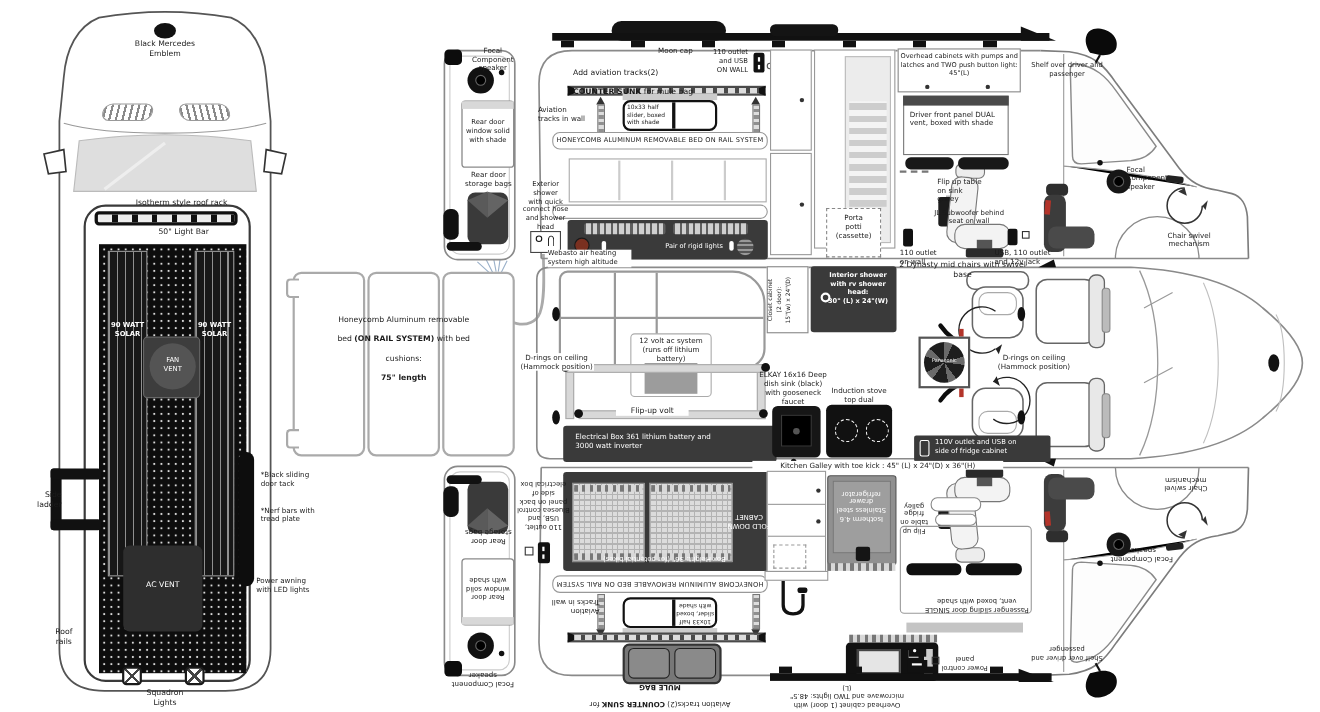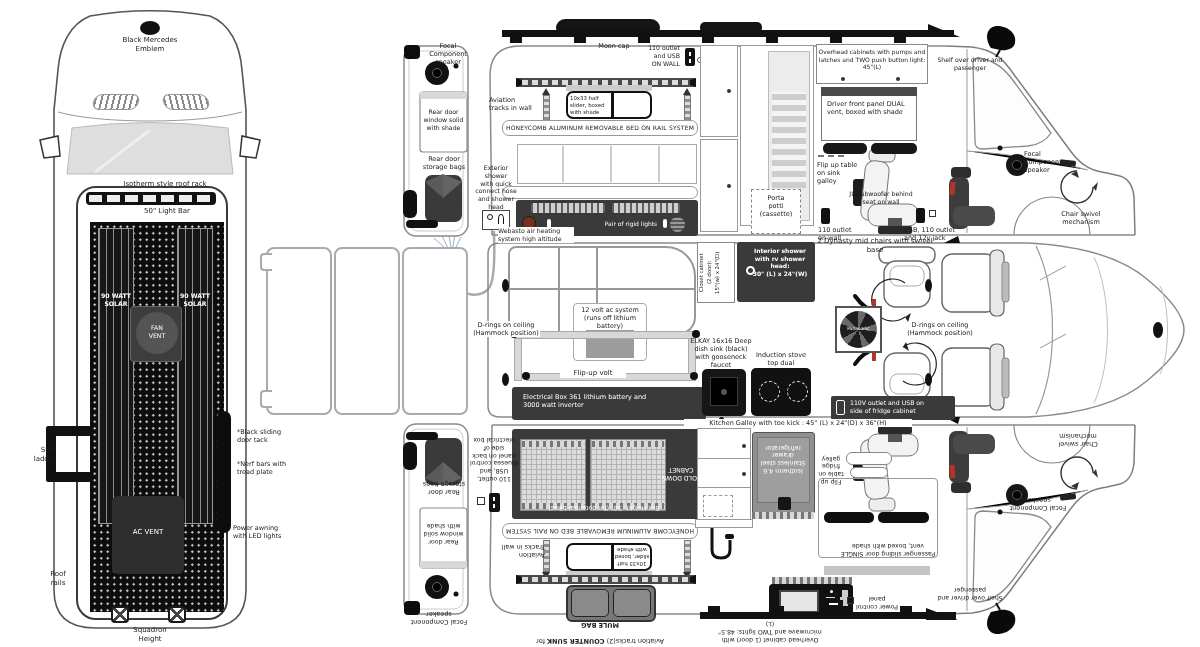--- a/index.html
+++ b/index.html
@@ -155,33 +155,39 @@
 <div class="bx" style="left:46px;top:426px;width:46px;height:10px;background:#111;border-radius:3px"></div>
 <div class="bx" style="left:46px;top:472px;width:46px;height:10px;background:#111;border-radius:3px"></div>
 <div class="L s7 tr" style="left:14px;top:446px;width:42px">Side
 ladder</div>
 <div class="L s7" style="left:38px;top:570px;width:40px">Roof
 rails</div>
 <div class="bx" style="left:217px;top:411px;width:14px;height:122px;background:#0d0d0d;border-radius:7px"></div>
 <div class="bx" style="left:111px;top:606px;width:18px;height:17px;background:linear-gradient(45deg,transparent 44%,#444 44%,#444 56%,transparent 56%),linear-gradient(-45deg,transparent 44%,#444 44%,#444 56%,transparent 56%),#fff;border:2.5px solid #1a1a1a;border-radius:4px"></div>
 <div class="bx" style="left:168px;top:606px;width:18px;height:17px;background:linear-gradient(45deg,transparent 44%,#444 44%,#444 56%,transparent 56%),linear-gradient(-45deg,transparent 44%,#444 44%,#444 56%,transparent 56%),#fff;border:2.5px solid #1a1a1a;border-radius:4px"></div>
 <div class="L s7" style="left:116px;top:626px;width:68px">Squadron
-Height</div>
+Lights</div>
 <div class="L s65 tl" style="left:237px;top:428px;width:62px">*Black sliding
 door tack</div>
 <div class="L s65 tl" style="left:237px;top:460px;width:64px">*Nerf bars with
 tread plate</div>
 <div class="L s65 tl" style="left:233px;top:524px;width:68px">Power awning
 with LED lights</div>
 
 <div class="bx" style="left:266px;top:247px;width:66px;height:168px;border:2px solid #aaa;border-radius:8px;background:#fff"></div>
 <div class="bx" style="left:334px;top:247px;width:66px;height:168px;border:2px solid #aaa;border-radius:8px;background:#fff"></div>
 <div class="bx" style="left:402px;top:247px;width:66px;height:168px;border:2px solid #aaa;border-radius:8px;background:#fff"></div>
 <div class="bx" style="left:260px;top:253px;width:12px;height:18px;border:2px solid #aaa;border-right:none;border-radius:4px 0 0 4px;background:#fff"></div>
 <div class="bx" style="left:260px;top:390px;width:12px;height:18px;border:2px solid #aaa;border-right:none;border-radius:4px 0 0 4px;background:#fff"></div>
+<div class="L s7" style="left:277px;top:278px;width:180px">
+  <span>Honeycomb Aluminum removable</span><br>
+  <span>bed </span><span class="bold">(ON RAIL SYSTEM)</span><span> with bed</span><br>
+  <span>cushions:</span><br>
+  <span class="bold">75" length</span>
+</div>
 
 <div class="L s65" style="left:421px;top:42px;width:54px">Focal Component
 speaker</div>
 <div class="L s62" style="left:420px;top:108px;width:47px">Rear door
 window solid
 with shade</div>
 <div class="L s65" style="left:418px;top:155px;width:52px">Rear door
 storage bags</div>
 <div class="L s62" style="left:472px;top:164px;width:48px">Exterior shower
 with quick
@@ -199,20 +205,24 @@
 <div class="bx" style="left:510px;top:37px;width:440px;height:6px;background:repeating-linear-gradient(90deg,#111 0 12px,transparent 12px 64px)"></div>
 <div class="bx" style="left:700px;top:22px;width:62px;height:11px;background:#141414;border-radius:5px"></div>
 <div class="L s65" style="left:584px;top:42px;width:60px">Moon cap</div>
 <div class="L s62 tr" style="left:638px;top:44px;width:42px">110 outlet
 and USB
 ON WALL</div>
 <div class="bx" style="left:685px;top:48px;width:10px;height:18px;background:#111;border-radius:2px"></div>
 <div class="bx" style="left:689px;top:52px;width:2px;height:4px;background:#fff"></div>
 <div class="bx" style="left:689px;top:59px;width:2px;height:4px;background:#fff"></div>
 <div class="bx" style="left:697px;top:57px;width:6px;height:6px;border:1px solid #555;border-radius:50%"></div>
+<div class="L s7 tl" style="left:521px;top:53px;width:130px">
+  <span>Add aviation tracks(2)</span><br>
+  <span class="bold">COUNTER SUNK</span><span> for mule bag</span>
+</div>
 <div class="bx" style="left:516px;top:78px;width:180px;height:9px;border-left:6px solid #111;border-right:6px solid #111;background:repeating-linear-gradient(90deg,#ddd 0 6px,#4a4a4a 6px 10px);border-top:2px solid #4a4a4a;border-bottom:2px solid #4a4a4a"></div>
 <div class="bx tri-up" style="left:542px;top:88px"></div>
 <div class="bx tri-up" style="left:683px;top:88px"></div>
 <div class="bx vtrack" style="left:543px;top:95px;width:7px;height:32px"></div>
 <div class="bx vtrack" style="left:684px;top:95px;width:7px;height:32px"></div>
 <div class="L s65 tl" style="left:489px;top:96px;width:56px">Aviation
 tracks in wall</div>
 <div class="bx" style="left:566px;top:85px;width:86px;height:6px;background:#ccc"></div>
 <div class="bx" style="left:566px;top:91px;width:86px;height:28px;border:2.5px solid #111;border-radius:7px;background:#fff"></div>
 <div class="bx" style="left:611px;top:93px;width:2.5px;height:24px;background:#111"></div>
@@ -251,21 +261,21 @@
 45"(L)</div>
 <div class="bx" style="left:841px;top:77px;width:4px;height:4px;background:#333;border-radius:50%"></div>
 <div class="bx" style="left:896px;top:77px;width:4px;height:4px;background:#333;border-radius:50%"></div>
 <div class="bx" style="left:821px;top:87px;width:96px;height:54px;border:1.5px solid #777;background:#fff"></div>
 <div class="bx" style="left:821px;top:87px;width:96px;height:9px;background:#4a4a4a"></div>
 <div class="L s65 tl" style="left:827px;top:100px;width:86px">Driver front panel DUAL
 vent, boxed with shade</div>
 <div class="bx" style="left:823px;top:143px;width:44px;height:11px;background:#181818;border-radius:5px"></div>
 <div class="bx" style="left:871px;top:143px;width:46px;height:11px;background:#181818;border-radius:5px"></div>
 <div class="bx" style="left:818px;top:155px;width:26px;height:4px;border-top:2px dashed #777"></div>
-<div class="L s65 tl" style="left:817px;top:161px;width:44px">Flip up table
+<div class="L s65 tl" style="left:852px;top:161px;width:44px">Flip up table
 on sink
 galley</div>
 <div class="L s62" style="left:843px;top:190px;width:76px">JL Subwoofer behind
 seat on wall</div>
 <div class="bx" style="left:821px;top:208px;width:9px;height:16px;background:#111;border-radius:2px"></div>
 <div class="L s65 tl" style="left:818px;top:226px;width:42px">110 outlet
 on wall</div>
 <div class="bx" style="left:916px;top:208px;width:9px;height:15px;background:#111;border-radius:2px"></div>
 <div class="bx" style="left:929px;top:210px;width:7px;height:7px;border:1px solid #333"></div>
 <div class="L s65 tl" style="left:904px;top:226px;width:58px">USB, 110 outlet

